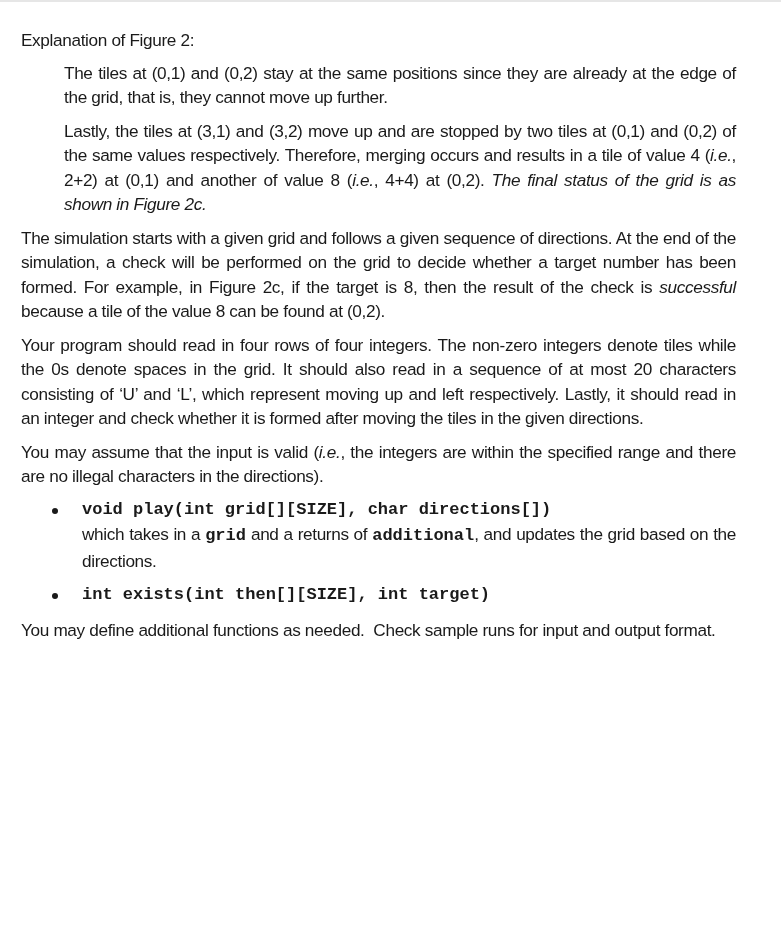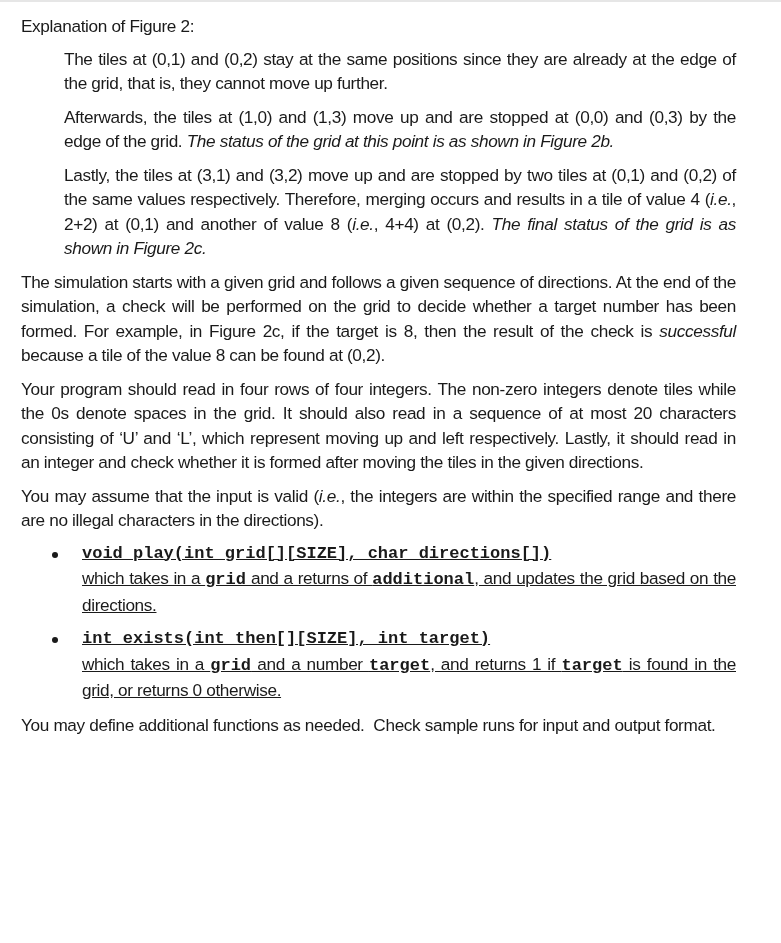--- a/index.html
+++ b/index.html
@@ -5,73 +5,71 @@
   html, body { margin: 0; padding: 0; background: #ffffff; }
   body {
     width: 781px; height: 943px; overflow: hidden;
     font-family: "Liberation Sans", sans-serif;
     color: #1a1a1a;
     position: relative;
     border-top: 2px solid #e6e6e6;
     box-sizing: border-box;
   }
   .doc {
-    position: absolute; left: 21px; top: 12px; width: 715px;
+    position: absolute; left: 21px; top: 26px; width: 715px;
     font-size: 17.2px; line-height: 24.5px;
     letter-spacing: -0.35px;
   }
   .p { margin: 0 0 9px 0; text-align: justify; }
   .indent { margin-left: 43px; }
   .heading { margin: 0 0 8px 0; }
   i, .it { font-style: italic; }
   b, .bold { font-weight: bold; }
   .code {
     font-family: "Liberation Mono", monospace; font-weight: bold;
     letter-spacing: 0; font-size: 17px;
   }
-  .bullet-list { margin: 2px 0 10px 0; padding: 0; list-style: none; text-decoration: underline; }
+  .bullet-list { margin: 2px 0 10px 0; padding: 0; list-style: none; }
   .bullet-item { position: relative; padding-left: 61px; margin-bottom: 10px; }
   .bullet-dot {
     position: absolute; left: 31px; top: 10px; width: 6px; height: 6px;
     background: #1a1a1a; border-radius: 50%;
   }
   .sig { display: block; }
   .desc { display: block; text-align: justify; }
 </style>
 </head>
 <body>
 
 <div class="doc">
 
   <p class="heading">Explanation of Figure 2:</p>
 
   <p class="p indent">
     <span>The tiles at (0,1) and (0,2) stay at the same positions since they are already at the edge of the grid, that is, they cannot move up further.</span>
   </p>
 
-  <p class="p indent"><span>Afterwards, the tiles at (1,0) and (1,3) move up and are stopped at (0,0) and (0,3) by the edge of the grid. </span><span class="it">The status of the grid at this point is as shown in Figure 2b.</span></p>
 
 
   <p class="p indent"><span>Lastly, the tiles at (3,1) and (3,2) move up and are stopped by two tiles at (0,1) and (0,2) of the same values respectively. Therefore, merging occurs and results in a tile of value 4 (</span><span class="it">i.e.</span><span>, 2+2) at (0,1) and another of value 8 (</span><span class="it">i.e.</span><span>, 4+4) at (0,2). </span><span class="it">The final status of the grid is as shown in Figure 2c.</span></p>
 
   <p class="p"><span>The simulation starts with a given grid and follows a given sequence of directions. At the end of the simulation, a check will be performed on the grid to decide whether a target number has been formed. For example, in Figure 2c, if the target is 8, then the result of the check is </span><span class="it">successful</span><span> because a tile of the value 8 can be found at (0,2).</span></p>
 
   <p class="p">Your program should read in four rows of four integers. The non-zero integers denote tiles while the 0s denote spaces in the grid. It should also read in a sequence of at most 20 characters consisting of ‘U’ and ‘L’, which represent moving up and left respectively. Lastly, it should read in an integer and check whether it is formed after moving the tiles in the given directions.</p>
 
   <p class="p"><span>You may assume that the input is valid (</span><span class="it">i.e.</span><span>, the integers are within the specified range and there are no illegal characters in the directions).</span></p>
 
 
   <ul class="bullet-list">
     <li class="bullet-item">
       <span class="bullet-dot"></span>
       <span class="sig code">void play(int grid[][SIZE], char directions[])</span>
       <span class="desc"><span>which takes in a </span><span class="code">grid</span><span> and a returns of </span><span class="code">additional</span><span>, and updates the grid based on the directions.</span></span>
     </li>
     <li class="bullet-item">
       <span class="bullet-dot"></span>
       <span class="sig code">int exists(int then[][SIZE], int target)</span>
-      <span class="desc"><span>which takes in a </span><span class="code">grid</span><span> and a number </span><span class="code">target</span><span>, and returns 1 if </span><span class="code">target</span><span> is found in the grid, or returns 0 otherwise.</span></span>
     </li>
   </ul>
 
   <p class="p" style="white-space:pre-wrap;">You may define additional functions as needed.  Check sample runs for input and output format.</p>
 
 </div>
 
 </body></html>

